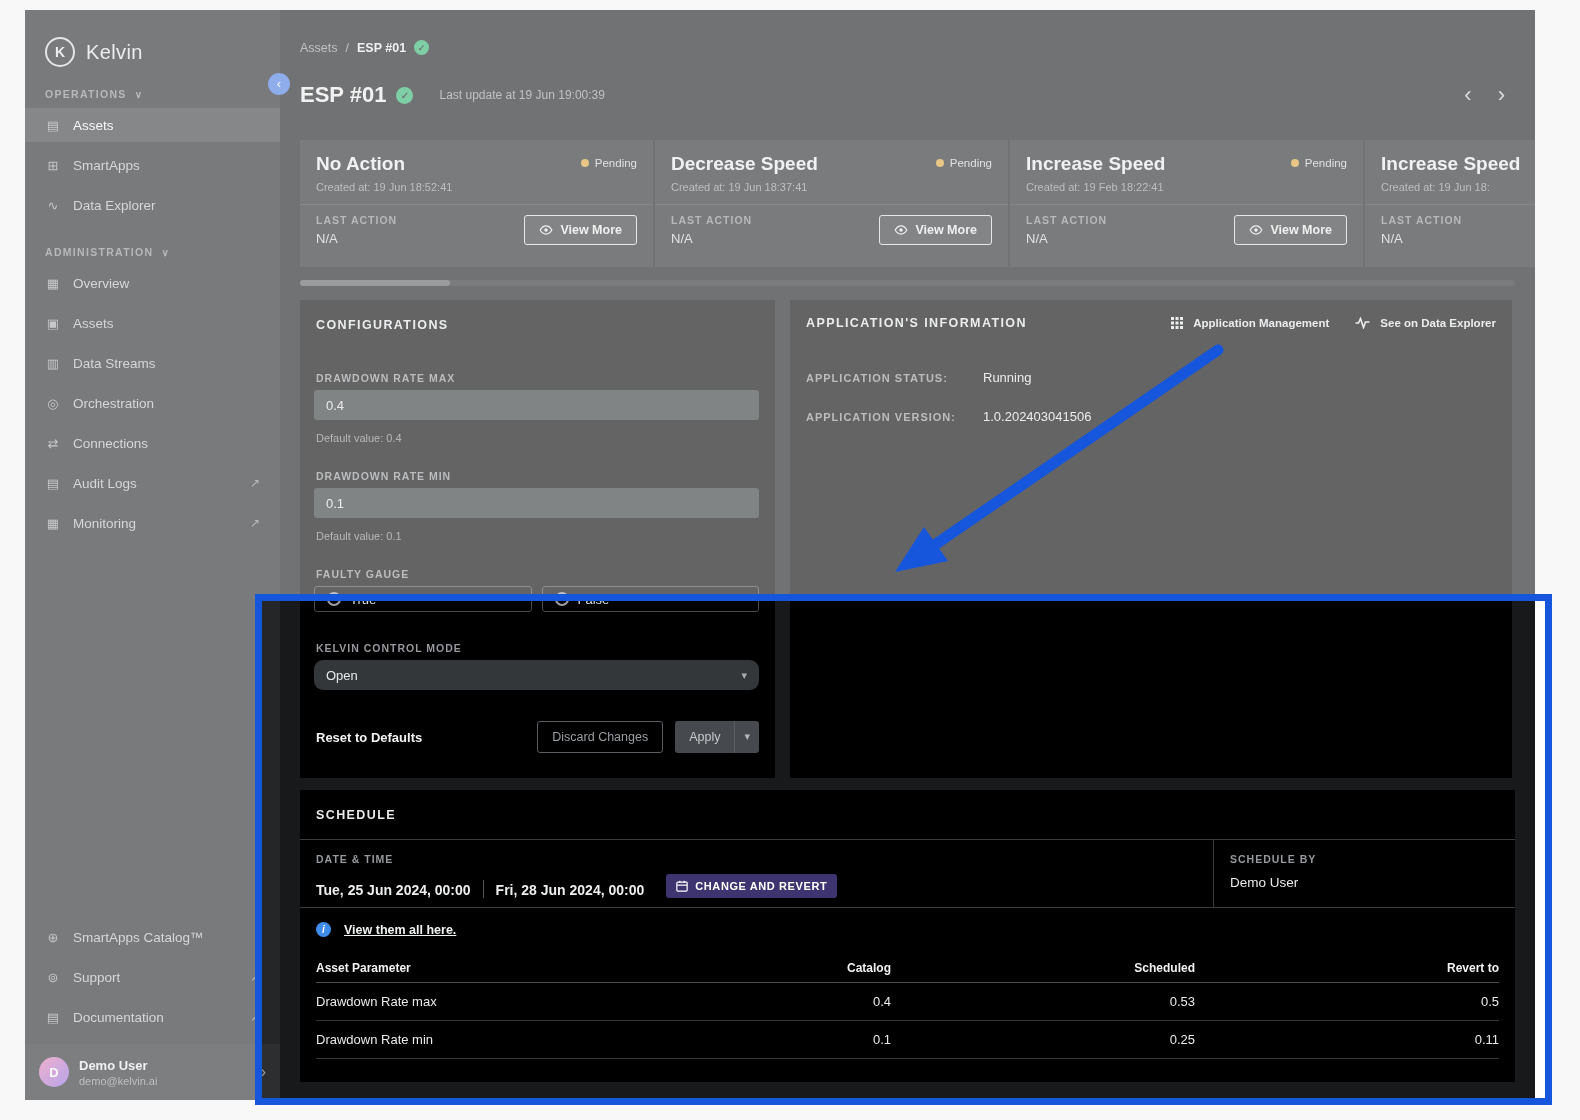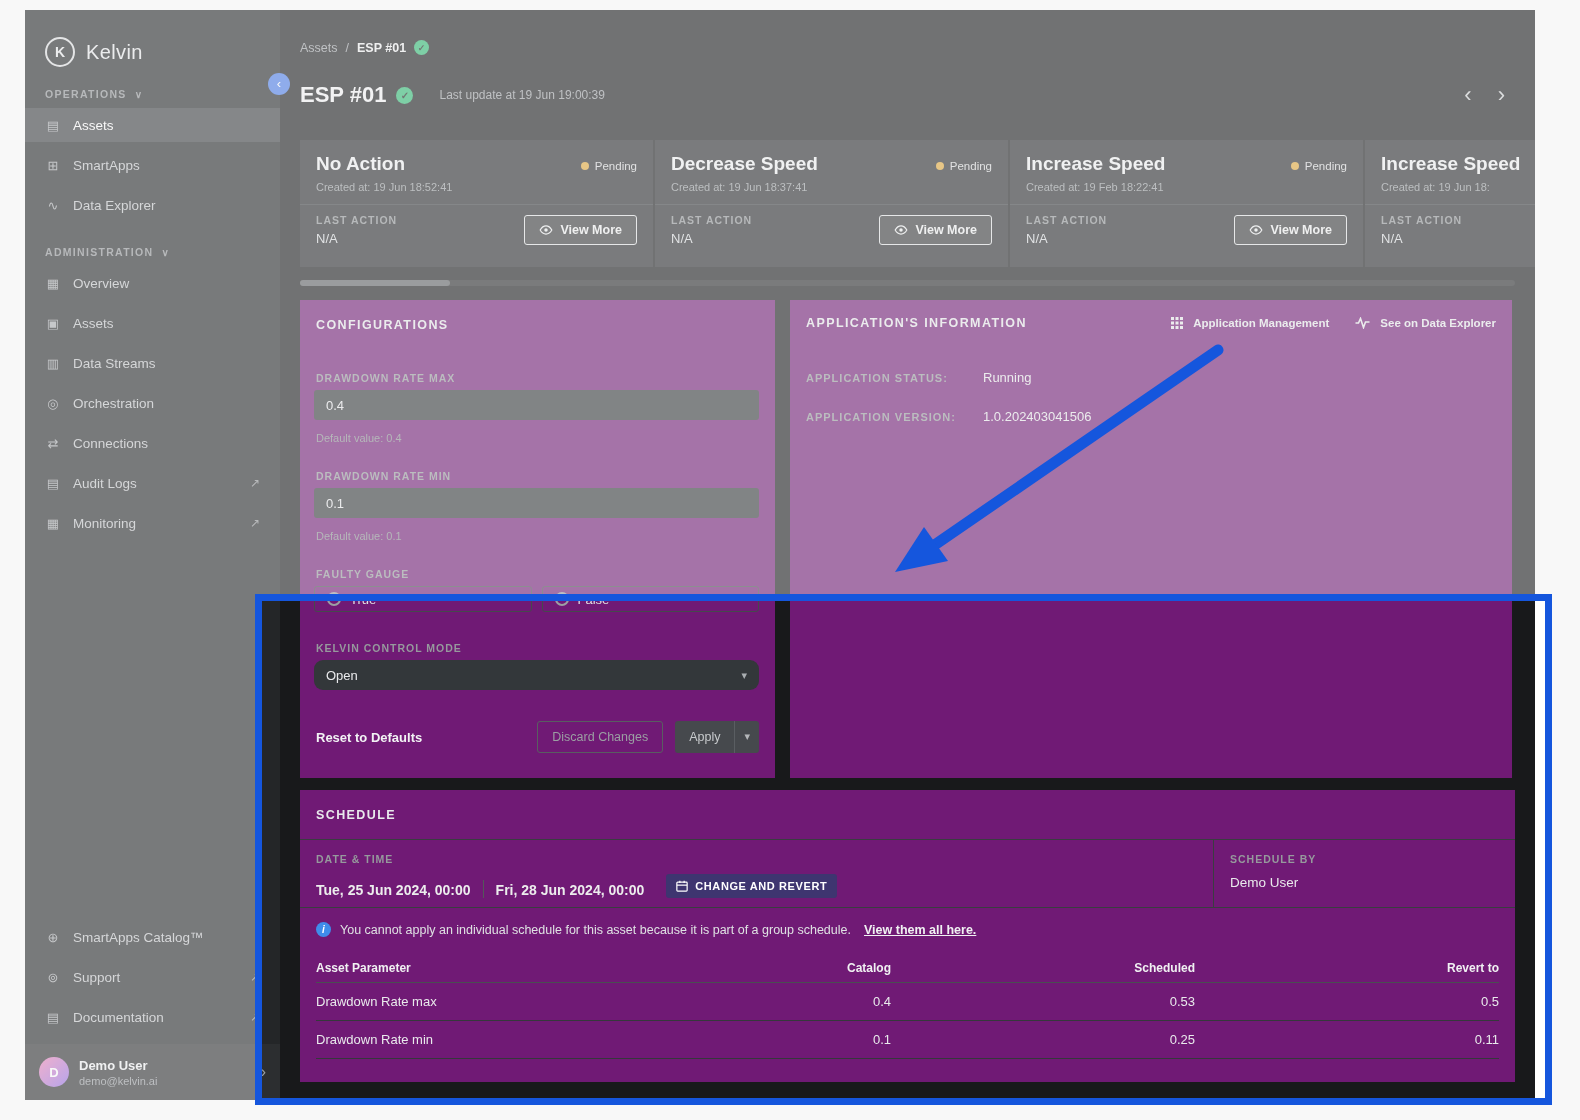--- a/index.html
+++ b/index.html
@@ -84,39 +84,39 @@
   .page-title { color:#f4f5f6; font-size:22px; font-weight:bold; }
   .check-badge.lg { width:17px; height:17px; font-size:10px; }
   .last-update { color:#9ea2a6; font-size:12px; margin-left:16px; }
   .nav-arrows { position:absolute; right:30px; top:74px; display:flex; gap:26px; }
   .nav-arrow { background:none; border:none; color:#cdd0d2; font-size:22px; line-height:22px; cursor:pointer; }
 
   
   .cards { position:absolute; left:20px; top:130px; right:0; height:127px; display:flex; gap:2px; overflow:hidden; }
   .card { width:353px; min-width:353px; background:#27292b; display:flex; flex-direction:column; }
   .card-head { padding:13px 16px 11px; border-bottom:1px solid #3a3d40; }
-  .card-title-row { display:flex; align-items:center; justify-content:space-between; }
+  .card-title-row { display:flex; align-items:flex-start; justify-content:space-between; }
   .card-title { color:#f2f3f4; font-size:19px; font-weight:bold; white-space:nowrap; }
   .badge { display:flex; align-items:center; gap:6px; color:#d9dadc; font-size:11.5px; margin-top:4px; }
   .dot { width:8px; height:8px; border-radius:50%; background:#e2a93c; }
   .card-created { color:#9a9ea2; font-size:11px; margin-top:6px; white-space:nowrap; }
   .card-body { display:flex; align-items:center; justify-content:space-between; padding:9px 16px 12px; }
   .la-label { color:#8f9396; font-size:10.5px; font-weight:bold; letter-spacing:1px; }
   .la-value { color:#dadde0; font-size:13px; margin-top:5px; }
   .view-more {
     display:flex; align-items:center; gap:7px;
     background:rgba(255,255,255,.07); border:1px solid #e0e2e4; border-radius:3px;
     color:#f0f1f2; font-size:12.5px; font-weight:bold; padding:7px 14px; cursor:pointer;
     font-family:"Liberation Sans", sans-serif;
   }
   .hscroll { position:absolute; left:20px; top:270px; width:1215px; height:6px; background:#26282a; border-radius:3px; cursor:pointer; }
   .hscroll .thumb { width:150px; height:6px; background:#5e6164; border-radius:3px; }
 
   
-  .panel { position:absolute; background:#701a75; }
+  .panel { position:absolute; background:#000000; }
   .panel-title { font-size:12.5px; font-weight:bold; letter-spacing:1.4px; color:#e8eaec; }
 
   #config-panel { left:20px; top:290px; width:475px; height:478px; }
   #config-panel .panel-title { position:absolute; left:16px; top:18px; }
   .f-label { position:absolute; left:16px; color:#96999d; font-size:10.5px; font-weight:bold; letter-spacing:1px; }
   .f-input {
     position:absolute; left:14px; right:16px; height:30px;
     background:#33373a; border-radius:3px; border:none;
     color:#e9eaec; font-size:13px; display:flex; align-items:center; padding:0 12px;
   }
@@ -519,21 +519,20 @@
           </div>
         </div>
         <div class="sch-dt-right">
           <div class="sch-label">SCHEDULE BY</div>
           <div class="sch-by-value">Demo User</div>
         </div>
       </div>
 
       <div class="notice-row">
         <span class="info-icon">i</span>
-        <span class="notice-text">You cannot apply an individual schedule for this asset because it is part of a group schedule.</span>
         <span class="notice-link">View them all here.</span>
       </div>
 
       <div class="sch-table">
         <div class="t-row head">
           <div class="t-cell">Asset Parameter</div>
           <div class="t-cell num">Catalog</div>
           <div class="t-cell num">Scheduled</div>
           <div class="t-cell num">Revert to</div>
         </div>

